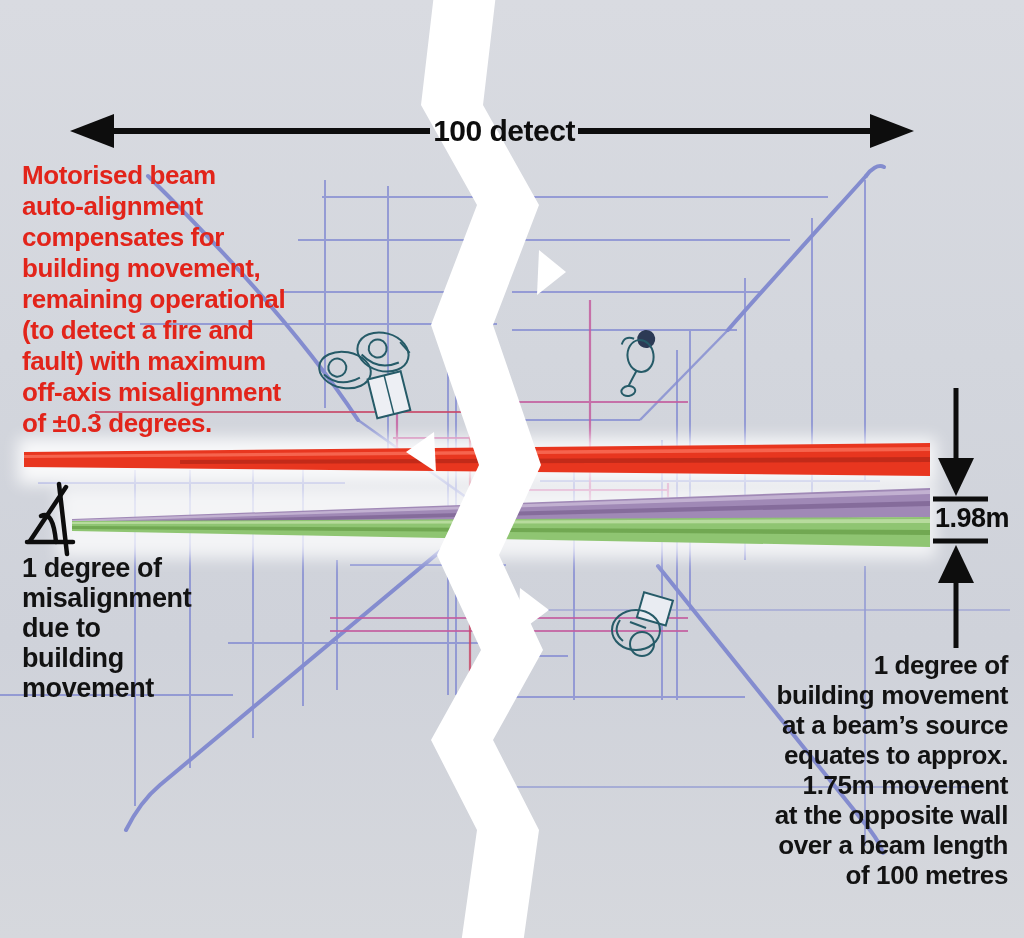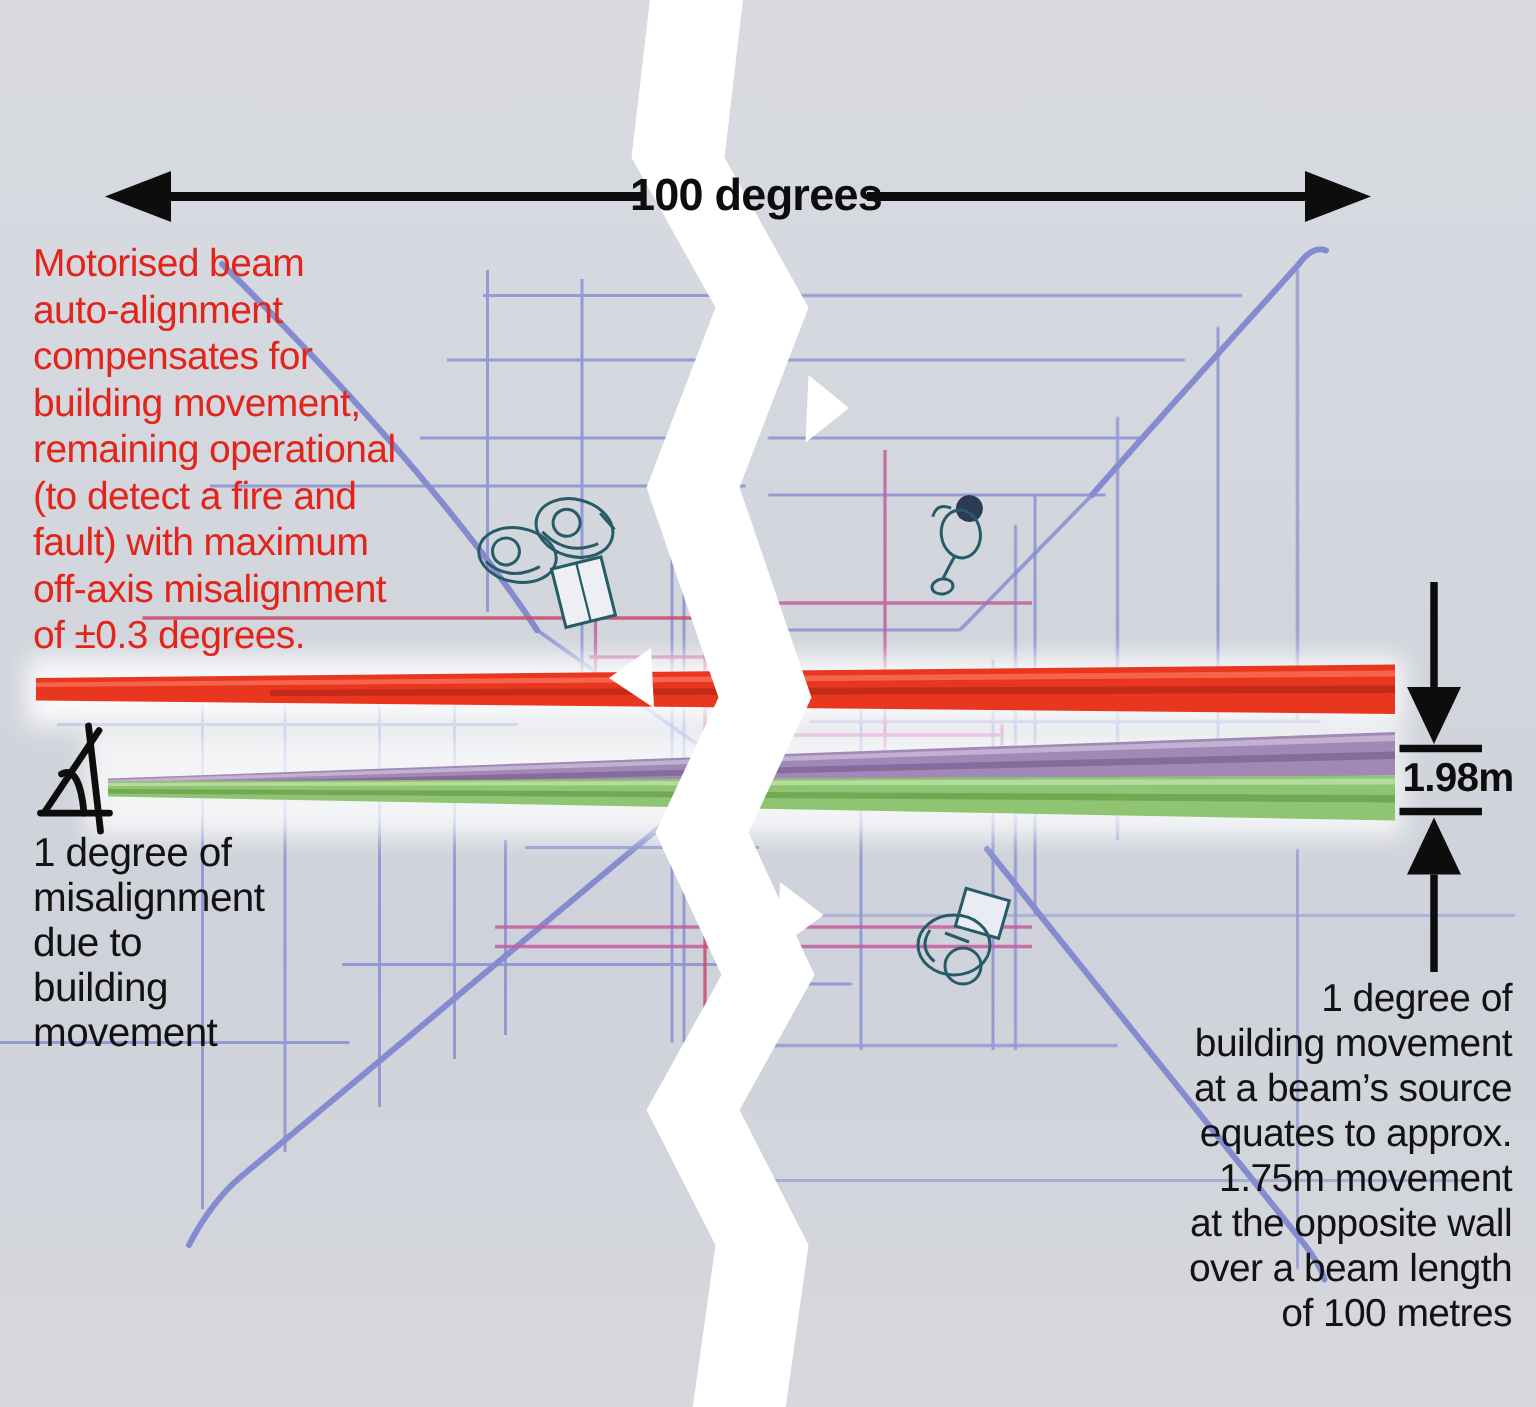--- a/index.html
+++ b/index.html
@@ -2,21 +2,21 @@
 <html><head>
 <meta charset="utf-8">
 <style>
   html,body{margin:0;padding:0;background:#b9bcc4;}
   .scene{
     position:relative;width:1024px;height:938px;overflow:hidden;
     background:linear-gradient(180deg,#d9dbe1 0%,#d3d6dd 38%,#cfd2da 68%,#d6d8dd 100%);
     font-family:"Liberation Sans", sans-serif;
   }
   .layer{position:absolute;left:0;top:0;width:1024px;height:938px;}
-  .note{position:absolute;white-space:pre-line;font-weight:normal;letter-spacing:-0.4px;}
+  .note{position:absolute;white-space:pre-line;font-weight:bold;letter-spacing:-0.4px;}
   .red-note{left:22px;top:160px;font-size:26px;line-height:31px;color:#e2241a;}
   .left-note{left:22px;top:553px;font-size:27px;line-height:30px;color:#121212;}
   .right-note{right:16px;top:650px;width:300px;text-align:right;font-size:26px;line-height:30px;color:#121212;}
   .span-label{
     position:absolute;left:504px;top:131px;transform:translate(-50%,-50%);
     font-size:30px;font-weight:bold;color:#0d0d0d;letter-spacing:-0.5px;white-space:nowrap;
   }
   .dim-label{
     position:absolute;left:932px;top:503px;width:80px;text-align:center;
     font-size:27px;font-weight:bold;color:#0d0d0d;letter-spacing:-0.5px;
@@ -172,21 +172,21 @@
   </svg>
 
   <svg class="layer" viewBox="0 0 1024 938">
     <g stroke="#0d0d0d" stroke-width="6" fill="#0d0d0d">
       <line x1="107" y1="131" x2="430" y2="131"></line>
       <line x1="578" y1="131" x2="872" y2="131"></line>
       <polygon points="70,131 114,114 114,148" stroke="none"></polygon>
       <polygon points="914,131 870,114 870,148" stroke="none"></polygon>
     </g>
   </svg>
-  <div class="span-label">100 degrees</div>
+  <div class="span-label">100 detect</div>
 
   <svg class="layer" viewBox="0 0 1024 938">
     <g stroke="#0d0d0d" stroke-width="4.5" fill="none" stroke-linecap="round">
       <path d="M66,487 L30,541"></path>
       <path d="M27,542 L73,542"></path>
       <path d="M59,484 L67,554"></path>
       <path d="M41,516 Q53,510 56,542"></path>
     </g>
   </svg>
 

